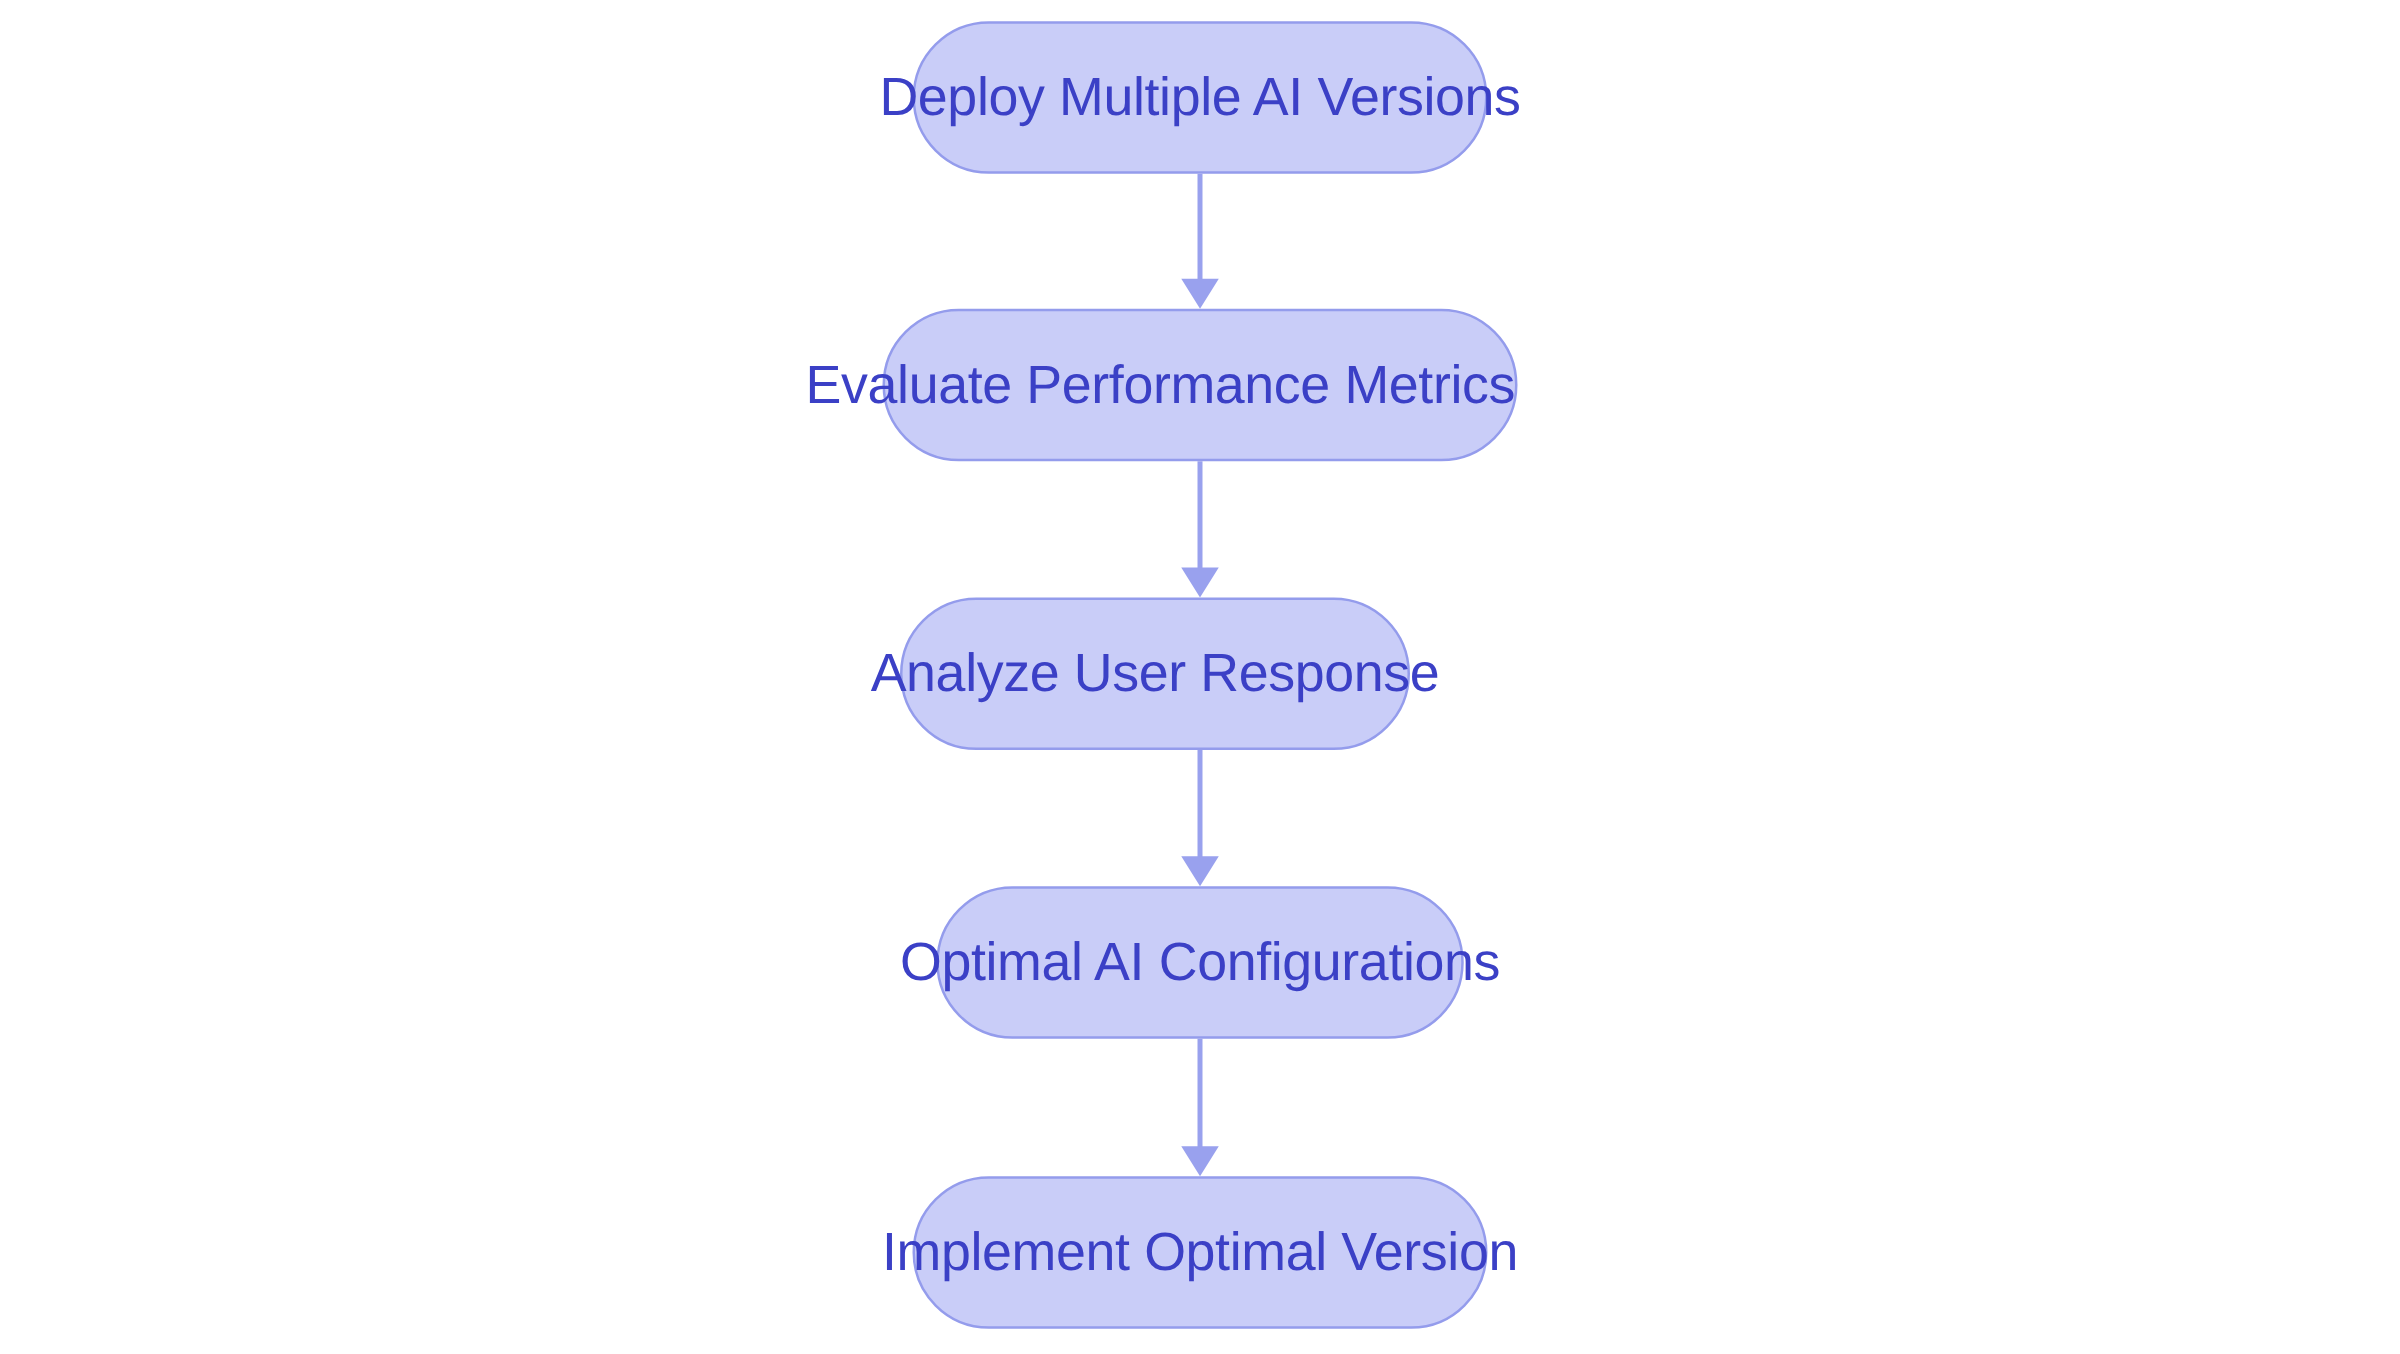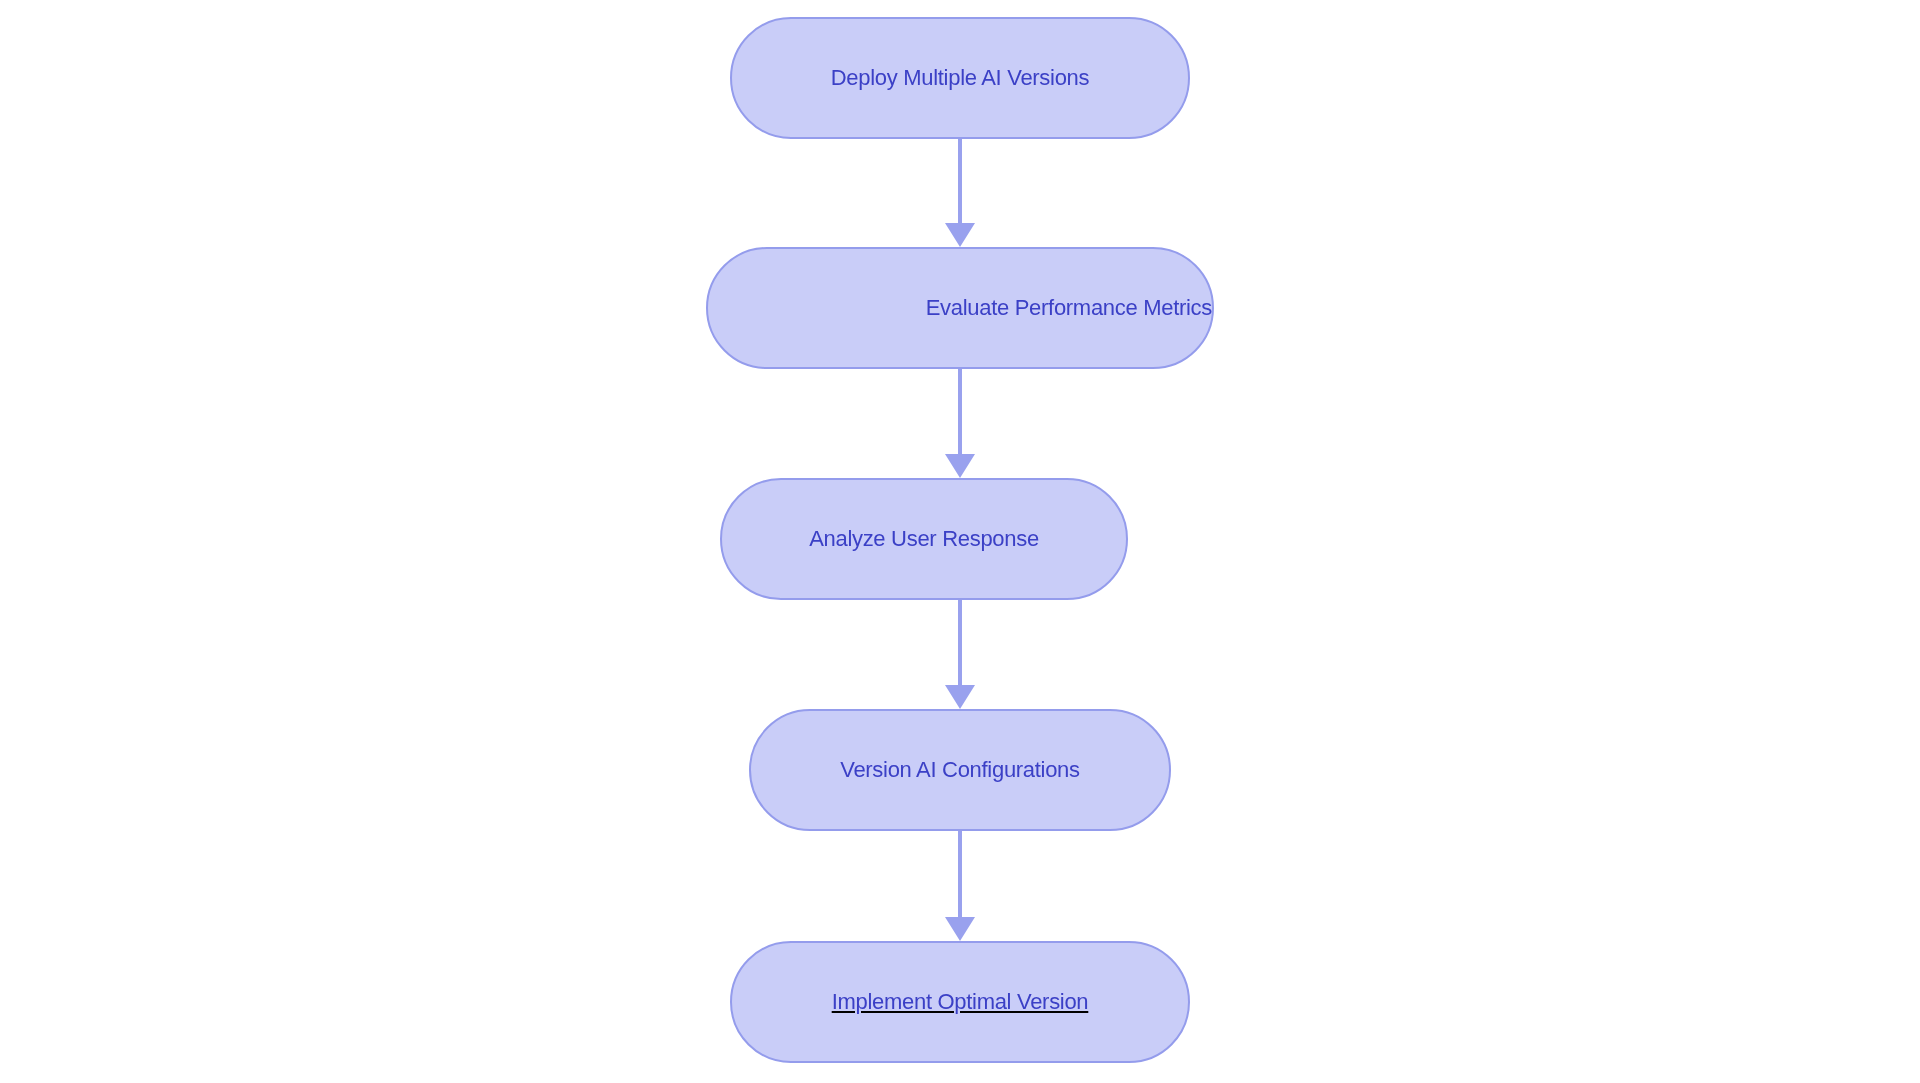--- a/index.html
+++ b/index.html
@@ -23,30 +23,30 @@
     height: 122px;
     box-sizing: border-box;
     background: var(--node-fill, #c9cdf8);
     border: 2px solid var(--node-border, #949cec);
     border-radius: 61px;
     display: flex;
     align-items: center;
     justify-content: center;
   }
   .node .label {
-    font-size: 22px;
+    font-size: 43px;
     letter-spacing: -0.3px;
     color: var(--node-text, #3b40c6);
     white-space: nowrap;
   }
   .n1 { left: 730px; top: 17px;  width: 460px; }
   .n2 { left: 706px; top: 247px; width: 508px; justify-content: flex-end; }
   .n3 { left: 720px; top: 478px; width: 408px; text-align: center; }
   .n4 { left: 749px; top: 709px; width: 422px; }
-  .n5 { left: 730px; top: 941px; width: 460px; text-decoration: underline; }
+  .n5 { left: 730px; top: 941px; width: 460px; }
 
   .connector-line {
     position: absolute;
     left: 958px;
     width: 4px;
     background: var(--arrow, #99a1ee);
   }
   .l1 { top: 139px; height: 86px; }
   .l2 { top: 369px; height: 87px; }
   .l3 { top: 600px; height: 87px; }
@@ -86,21 +86,21 @@
   <div class="arrowhead a2"></div>
 
   <div class="node n3">
     <span class="label">Analyze User Response</span>
   </div>
 
   <div class="connector-line l3"></div>
   <div class="arrowhead a3"></div>
 
   <div class="node n4">
-    <span class="label">Version AI Configurations</span>
+    <span class="label">Optimal AI Configurations</span>
   </div>
 
   <div class="connector-line l4"></div>
   <div class="arrowhead a4"></div>
 
   <div class="node n5">
     <span class="label">Implement Optimal Version</span>
   </div>
 
 </div>

